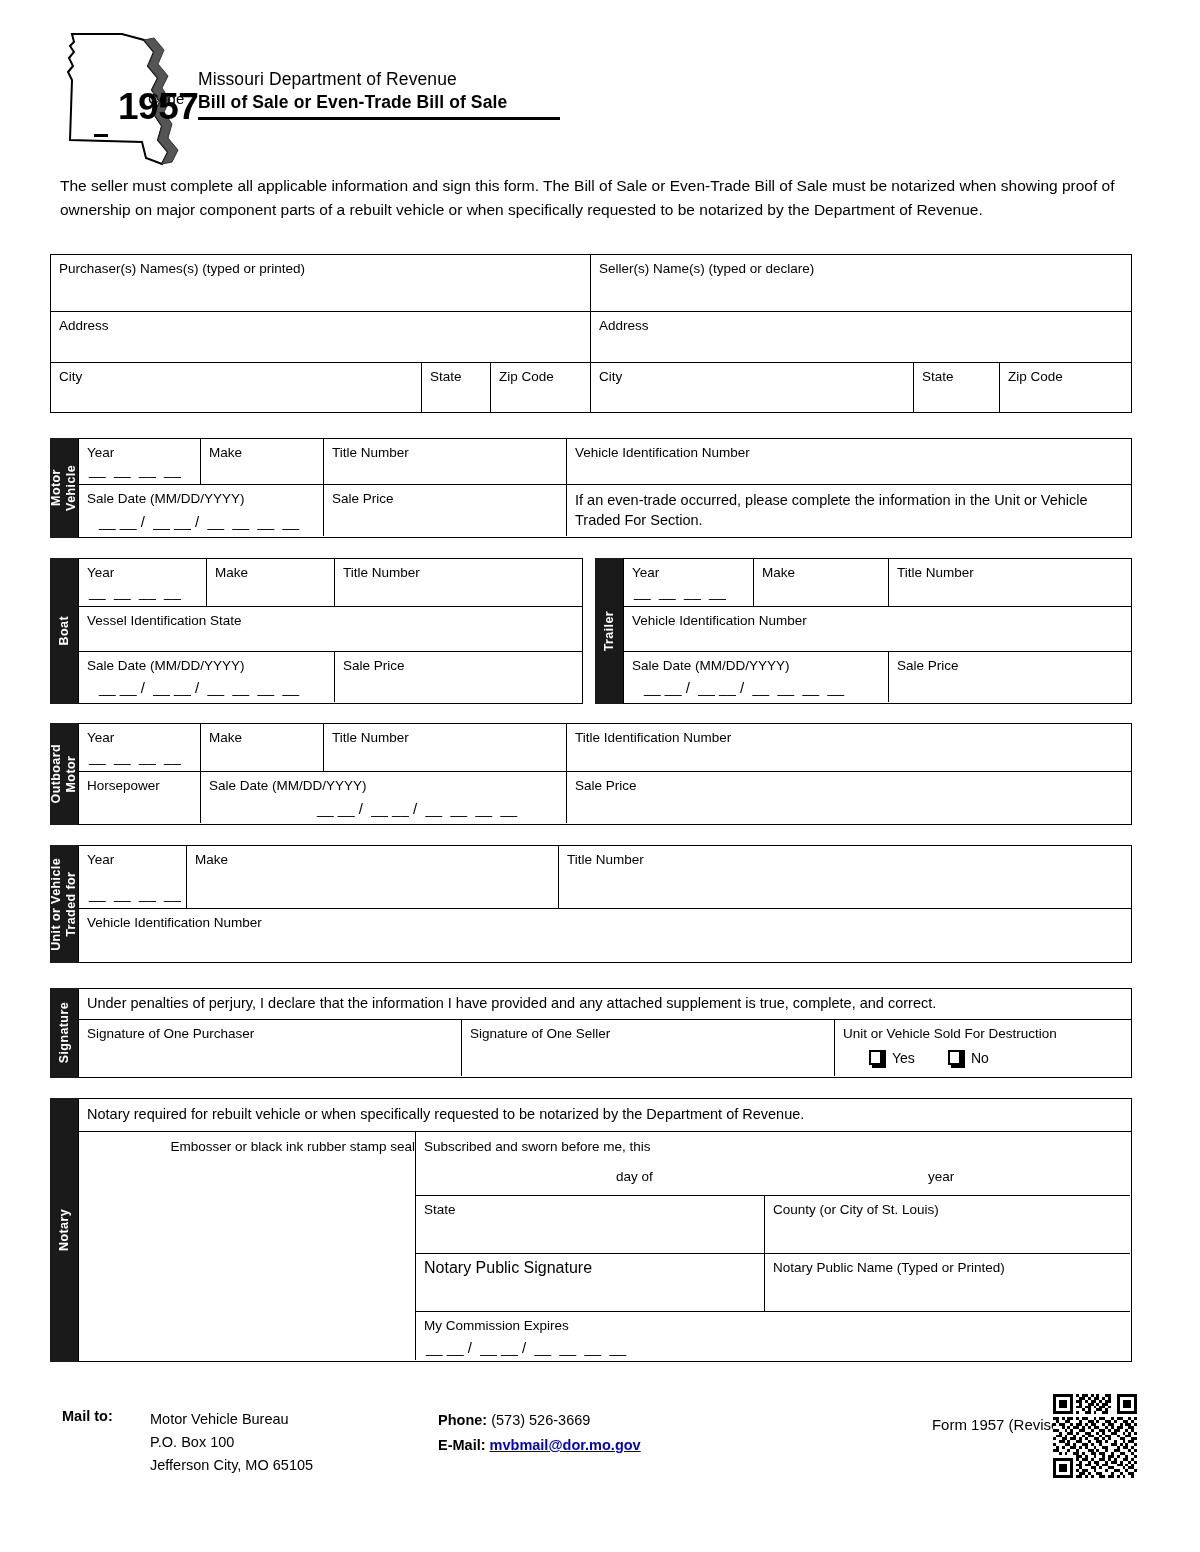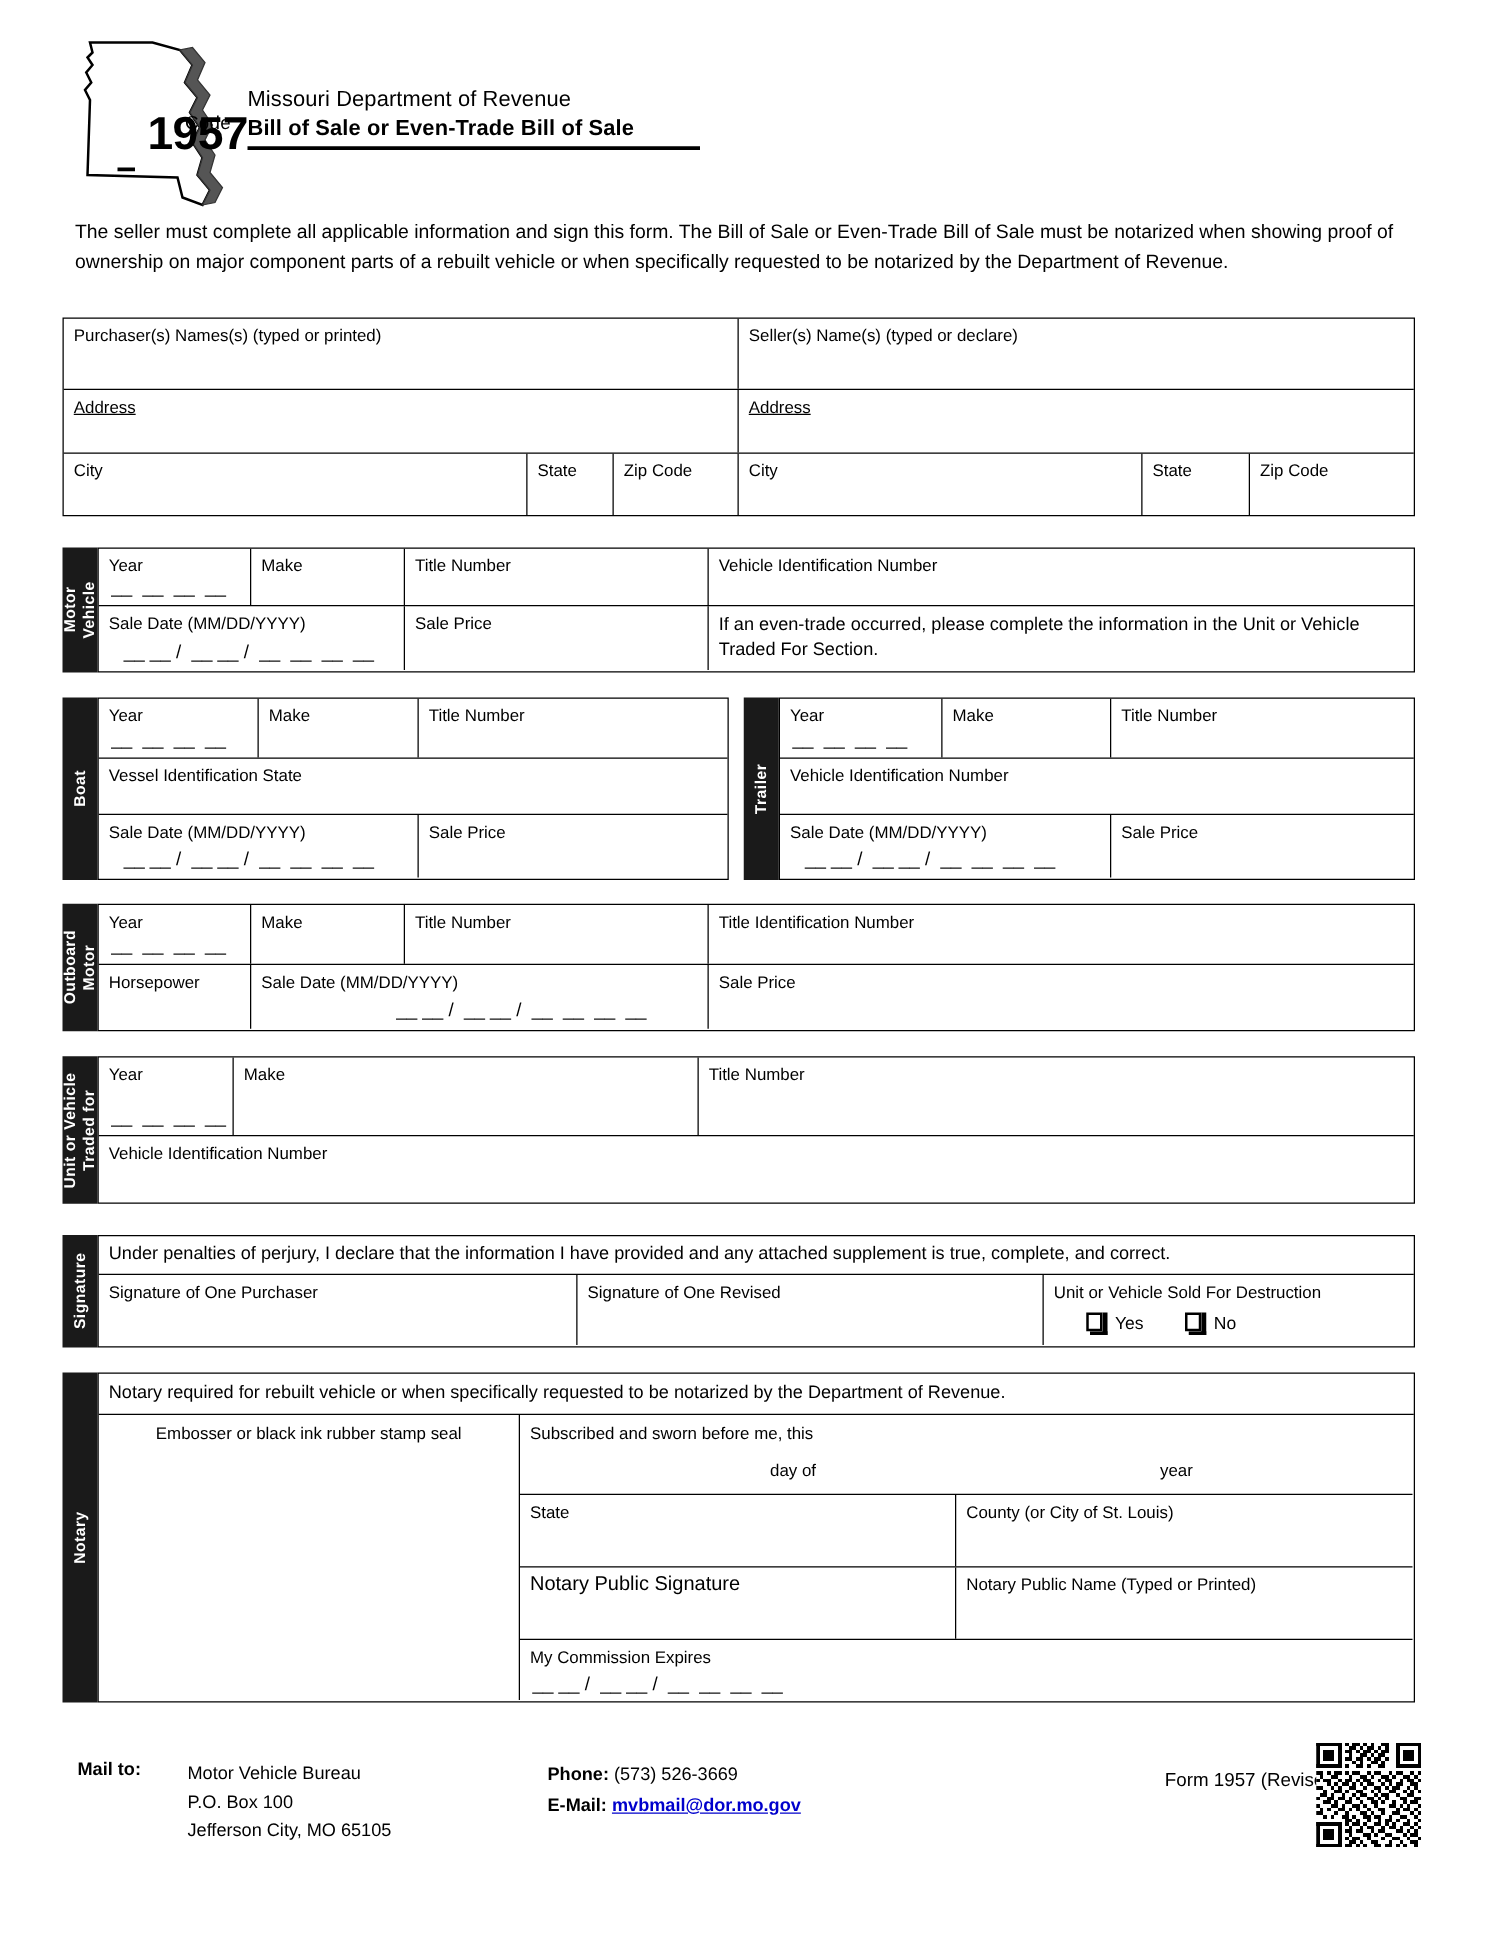--- a/index.html
+++ b/index.html
@@ -140,21 +140,21 @@
 
   <div class="ps">
     <div class="row" style="height:57px;">
       <div class="cell" style="width:540px;">
         <span class="lbl">Purchaser(s) Names(s) (typed or printed)</span>
       </div>
       <div class="cell" style="width:538.8px;">
         <span class="lbl">Seller(s) Name(s) (typed or declare)</span>
       </div>
     </div>
-    <div class="row" style="height:51px;text-decoration:underline;">
+    <div class="row" style="height:51px;">
       <div class="cell" style="width:540px;">
         <span class="lbl">Address</span>
       </div>
       <div class="cell" style="width:538.8px;">
         <span class="lbl">Address</span>
       </div>
     </div>
     <div class="row" style="height:49px;">
       <div class="cell" style="width:371px;">
         <span class="lbl">City</span>
@@ -351,21 +351,21 @@
       <div class="row" style="height:31px;">
         <div class="cell" style="width:1050.8px; padding-top:6px;">
           <span class="lbl" style="font-size:14.5px;">Under penalties of perjury, I declare that the information I have provided and any attached supplement is true, complete, and correct.</span>
         </div>
       </div>
       <div class="row" style="height:55.6px;">
         <div class="cell" style="width:383px;">
           <span class="lbl">Signature of One Purchaser</span>
         </div>
         <div class="cell" style="width:373px;">
-          <span class="lbl">Signature of One Revised</span>
+          <span class="lbl">Signature of One Seller</span>
         </div>
         <div class="cell" style="width:294.8px;">
           <span class="lbl">Unit or Vehicle Sold For Destruction</span>
           <div class="cb-wrap" style="left:34px;">
             <span class="cb">
               <span class="shadow"></span>
                 <span class="shadow2"></span>
                 <span class="face"></span>
             </span>
             <span class="cb-label">Yes</span>
@@ -388,21 +388,21 @@
       <span>Notary</span>
     </div>
     <div class="grid">
       <div class="row" style="height:33px;">
         <div class="cell" style="width:1050.8px; padding-top:7px;">
           <span class="lbl" style="font-size:14.5px;">Notary required for rebuilt vehicle or when specifically requested to be notarized by the Department of Revenue.</span>
         </div>
       </div>
       <div class="row" style="height:227.6px;">
         <div class="cell" style="width:337px; padding:0;">
-          <span style="display:block; text-align:center; font-size:13.5px; padding-top:6px;">Embosser or black ink rubber stamp seal</span>
+          <span style="display:block; text-align:right; font-size:13.5px; padding-top:6px;">Embosser or black ink rubber stamp seal</span>
         </div>
         <div class="cell" style="width:713.8px; padding:0; border-right:none;">
           <div style="height:64px; border-bottom:1.3px solid #000; position:relative;">
             <span style="position:absolute; left:8px; top:6px; font-size:13.5px;">Subscribed and sworn before me, this</span>
             <span style="position:absolute; left:200px; top:36px; font-size:13.5px;">day of</span>
             <span style="position:absolute; left:512px; top:36px; font-size:13.5px;">year</span>
           </div>
           <div style="height:58px; border-bottom:1.3px solid #000; display:flex;">
             <div style="width:349px; border-right:1.3px solid #000; padding:5px 0 0 8px; font-size:13.5px;">
               <span>State</span>

